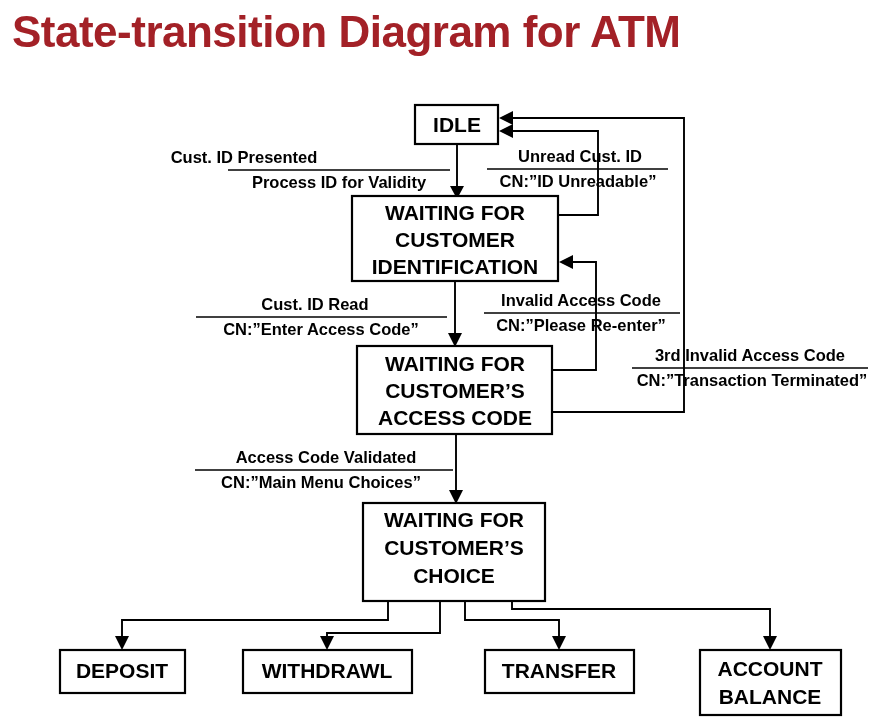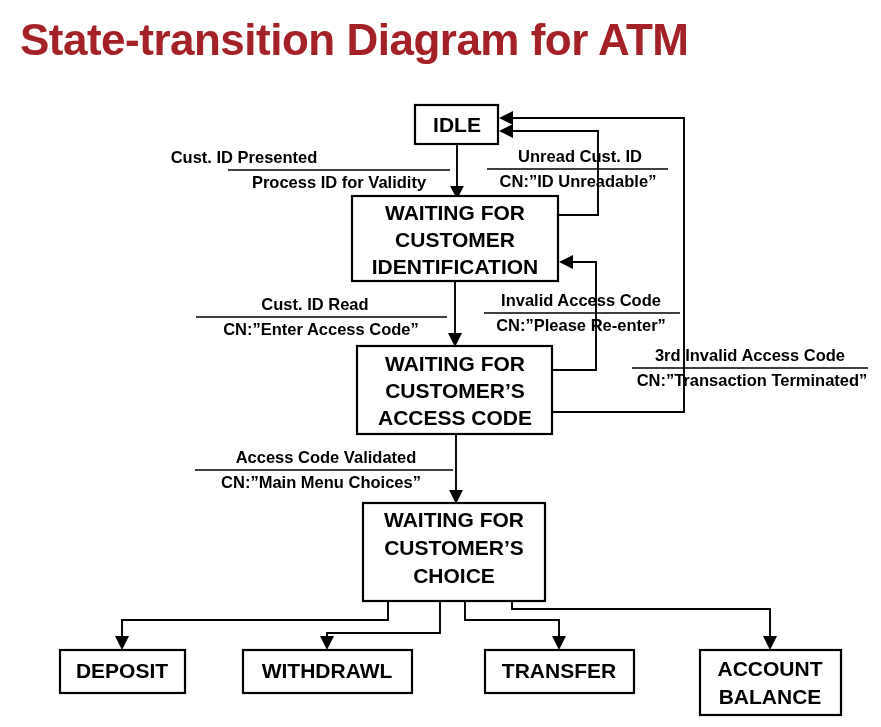--- a/index.html
+++ b/index.html
@@ -12,21 +12,21 @@
     height: 727px;
     position: relative;
     overflow: hidden;
     font-family: "Liberation Sans", sans-serif;
   }
   #page-title {
     position: absolute;
     left: 8px;
     top: 6px;
     width: 770px;
-    margin: 12px;
+    margin: 4px;
     color: #a32127;
     font-family: "Liberation Sans", sans-serif;
     font-weight: bold;
     font-size: 44px;
     line-height: 0.98;
     letter-spacing: -0.5px;
     white-space: pre-wrap;
   }
   #diagram {
     position: absolute;

